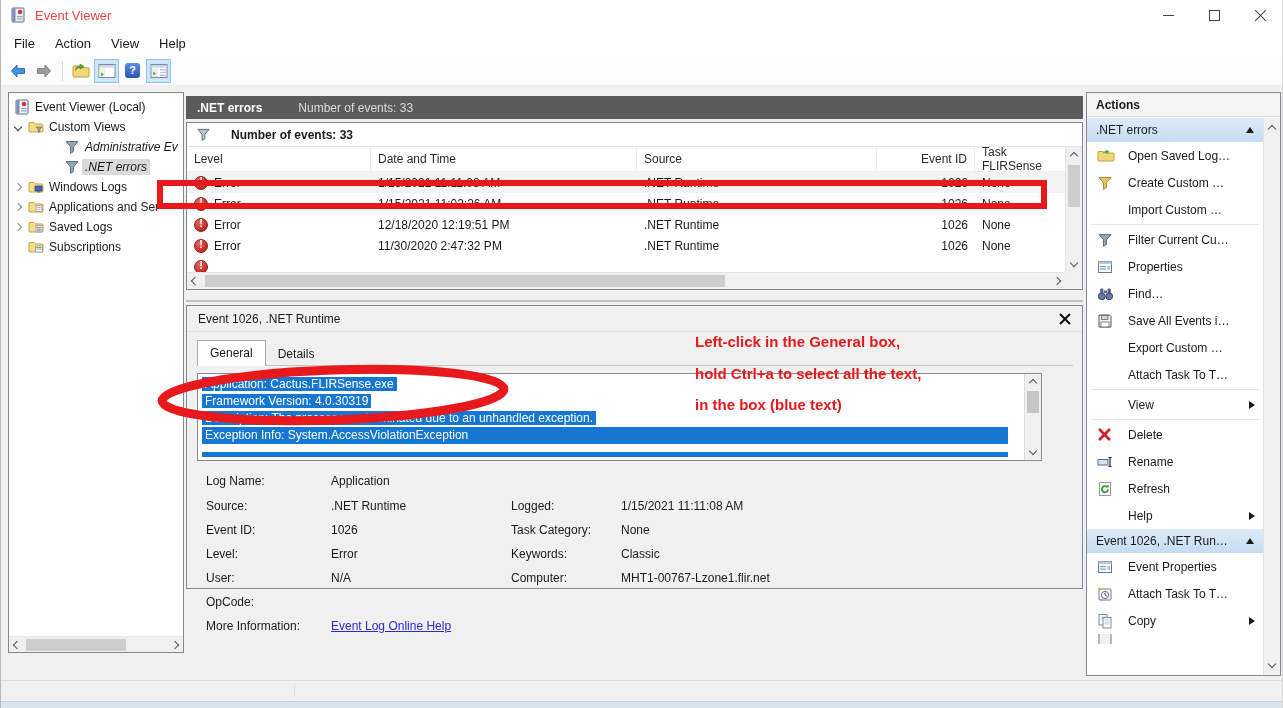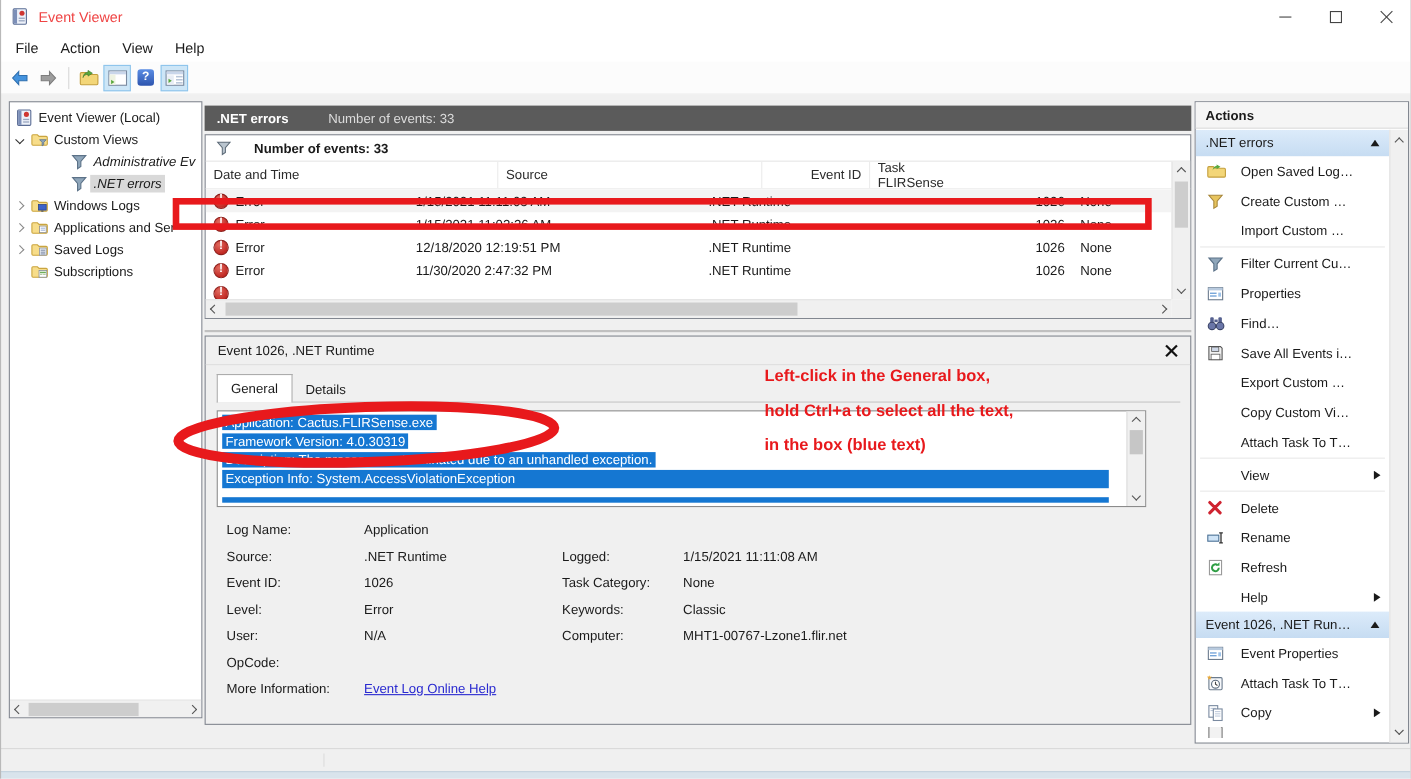--- a/index.html
+++ b/index.html
@@ -81,21 +81,21 @@
          background:radial-gradient(circle at 35% 30%, #e06a5f, #c22a24 70%); border:1px solid #8e1f1b; position:relative; }
   .err::after { content:"!"; position:absolute; left:0; right:0; top:-1.5px; text-align:center; color:#fff; font-weight:bold; font-size:11px; }
   .vscroll { position:absolute; right:0; top:24px; bottom:17px; width:17px; background:#f0f0f0; border-left:1px solid #e3e3e3; }
   .vs-thumb { position:absolute; left:2px; right:2px; top:18px; height:42px; background:#cdcdcd; }
   .hscroll { position:absolute; left:0; right:17px; bottom:0; height:17px; background:#f0f0f0; border-top:1px solid #e3e3e3; }
   .hs-thumb { position:absolute; left:18px; top:2px; width:520px; height:12px; background:#cdcdcd; }
   .sb-corner { position:absolute; right:0; bottom:0; width:17px; height:17px; background:#f0f0f0; }
 
   
   .split-line { position:absolute; left:186px; top:300px; width:897px; height:2px; background:#c0c0c0; }
-  .detail-panel { position:absolute; left:186px; top:305px; width:897px; height:354px; background:#f0f0f0; border:1px solid #828790; }
+  .detail-panel { position:absolute; left:186px; top:305px; width:897px; height:284px; background:#f0f0f0; border:1px solid #828790; }
   .dp-header { height:26px; display:flex; align-items:center; padding:0 11px; border-bottom:1px solid #dedede; }
   .dp-close { margin-left:auto; position:relative; width:12px; height:12px; }
   .dp-close::before,.dp-close::after { content:""; position:absolute; left:-1px; top:5px; width:14px; height:2px; background:#111; }
   .dp-close::before { transform:rotate(45deg); } .dp-close::after { transform:rotate(-45deg); }
   .tabs { position:absolute; left:10px; top:34px; display:flex; align-items:flex-end; }
   .tab { height:24px; padding:5px 12px 0 12px; }
   .tab.active { background:#fff; border:1px solid #acacac; border-bottom:none; height:26px; position:relative; z-index:2; }
   .tab-base { position:absolute; left:10px; top:59px; width:876px; height:1px; background:#c6c6c6; }
   .gen-box { position:absolute; left:10px; top:67px; width:845px; height:88px; background:#fff; border:1px solid #8b8b8b; }
   .gb-lines { position:absolute; left:0; top:2px; right:18px; }
@@ -309,20 +309,21 @@
 </div>
 
 <div class="list-box">
   <div class="filter-row">
     <svg width="15" height="15" viewBox="0 0 16 16">
         <path d="M2 2.5h12L9.5 7.8v4.6l-3 2V7.8z" fill="#b9c4ce" stroke="#5c6a77"></path>
       </svg>
     <span class="txt">Number of events: 33</span>
   </div>
   <div class="cols">
+    <div class="col c-level">Level</div>
     <div class="col c-date">Date and Time</div>
     <div class="col c-src">Source</div>
     <div class="col c-eid">Event ID</div>
     <div class="col c-task">Task FLIRSense</div>
   </div>
   <div class="rows">
     <div class="trow first">
       <div class="cell c-level">
           <span class="err"></span>
           <span>Error</span>
@@ -539,24 +540,20 @@
           </svg>
         </span>
       <span class="alabel">Save All Events i…</span>
     </div>
     <div class="act-item">
       <span class="aicon"></span>
       <span class="alabel">Export Custom …</span>
     </div>
     <div class="act-item">
       <span class="aicon"></span>
-      <span class="alabel">Copy Custom Vi…</span>
-    </div>
-    <div class="act-item">
-      <span class="aicon"></span>
       <span class="alabel">Attach Task To T…</span>
     </div>
     <div class="act-sep"></div>
     <div class="act-item">
       <span class="aicon"></span>
       <span class="alabel">View</span>
       <span class="tri-right"></span>
     </div>
     <div class="act-sep"></div>
     <div class="act-item">

